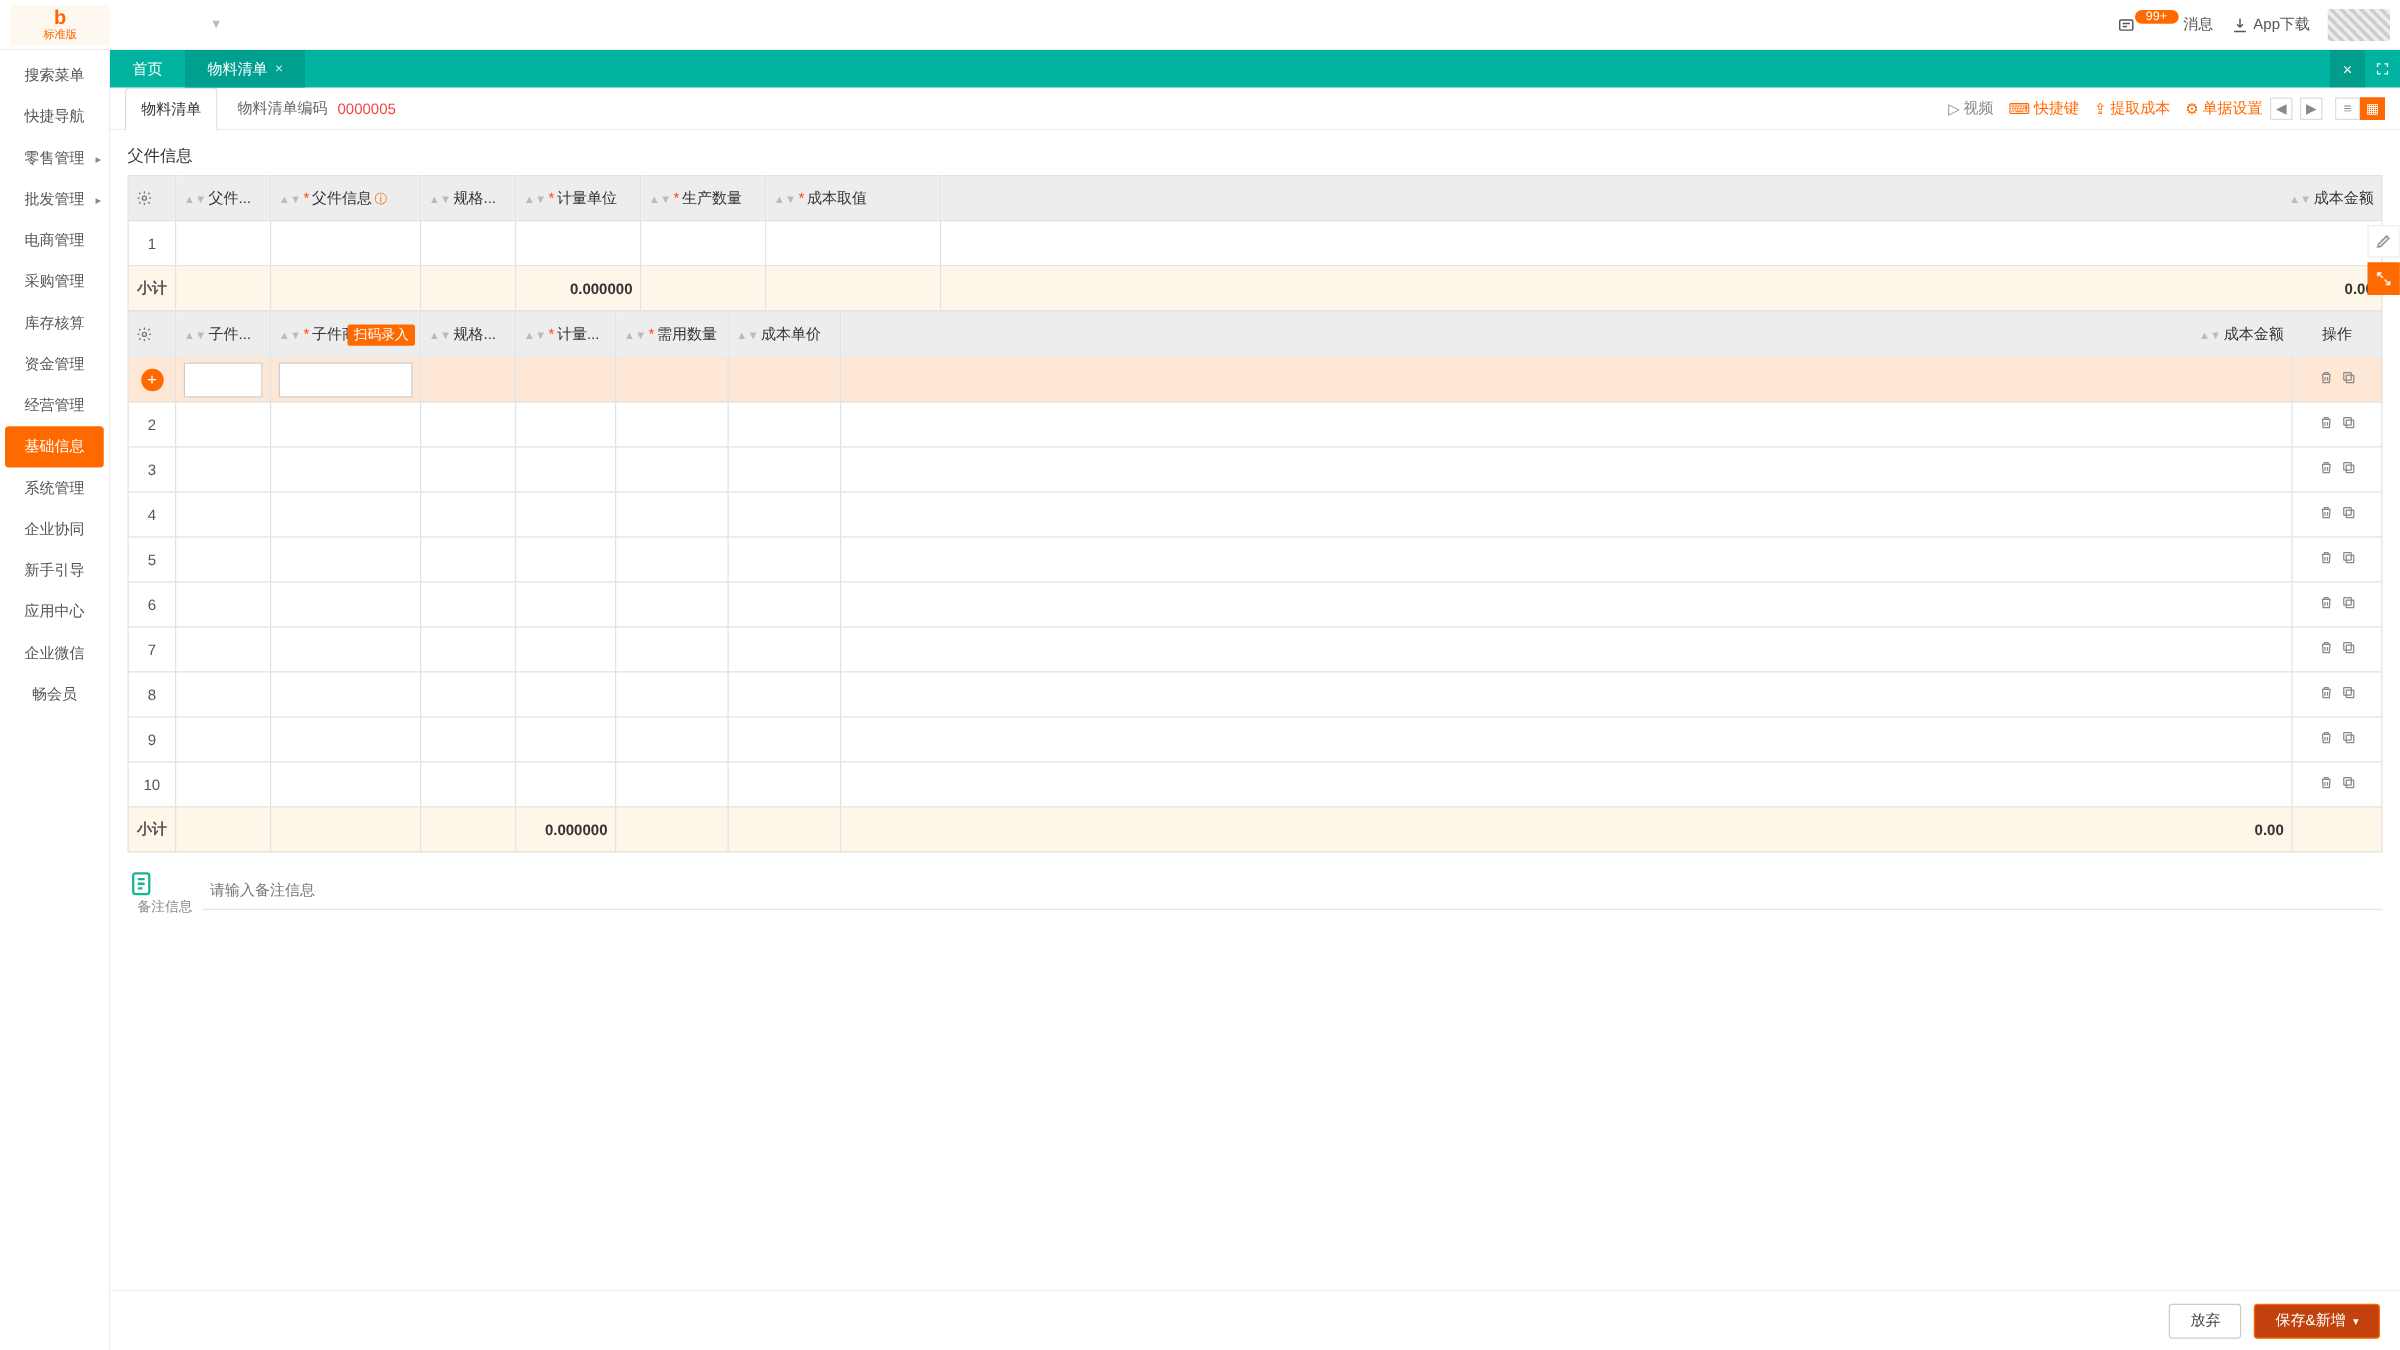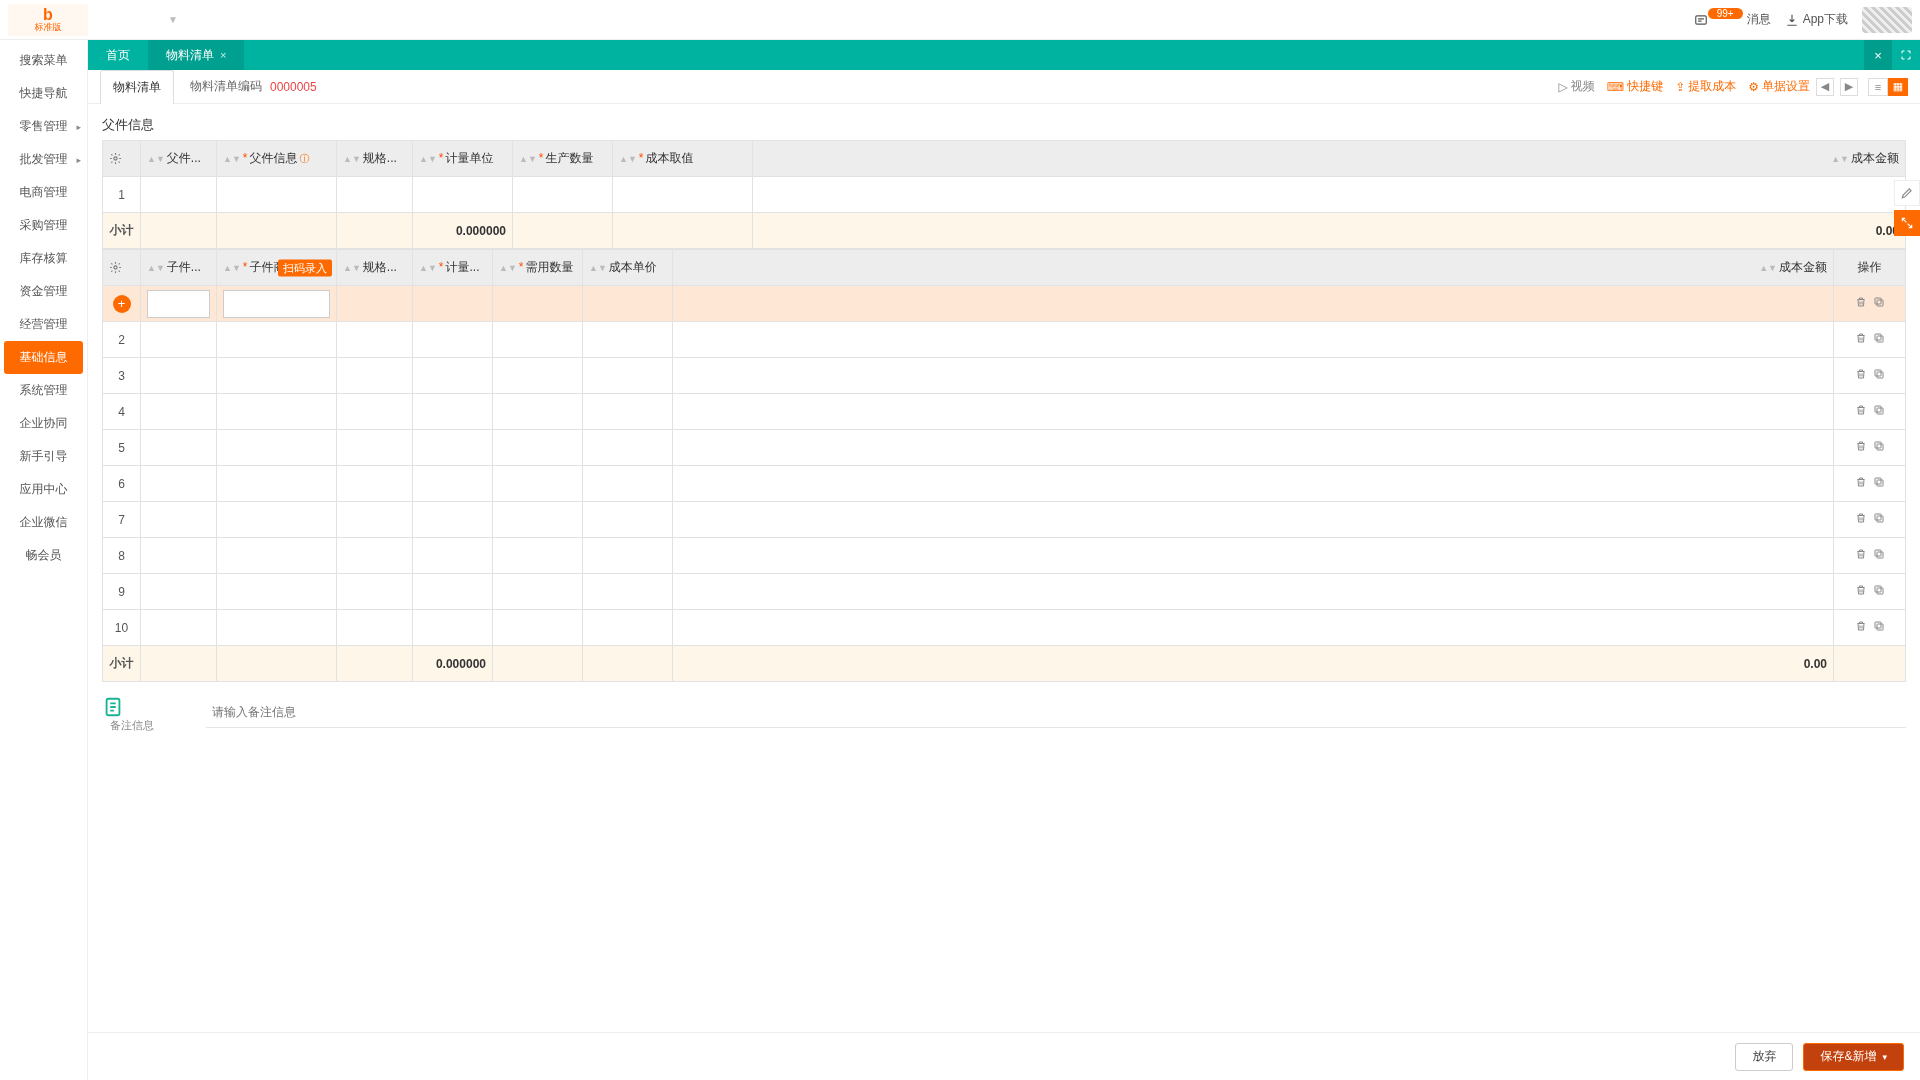--- a/index.html
+++ b/index.html
@@ -75,21 +75,21 @@
 .cell-input { width: 100%; height: 28px; border: 1px solid #ccc; background: #fff; padding: 0 4px; outline: none; }
 .scan-tag { background: #ff6a00; color: #fff; font-size: 11px; padding: 1px 5px; border-radius: 2px; position: absolute; right: 4px; top: 50%; transform: translateY(-50%); }
 
 .tbl .op-col { width: 72px; text-align: center; }
 .op-ico { display: inline-flex; color: #888; margin: 0 3px; cursor: pointer; }
 
 
 .remark-row { display: flex; align-items: flex-start; margin: 14px 0 10px; }
 .remark-label { width: 60px; text-align: center; color: #888; font-size: 11px; }
 .remark-ico { color: #19b394; font-size: 22px; display: block; }
-.remark-input { flex: 1; border: none; border-bottom: 1px solid #e5e5e5; height: 32px; padding: 4px 6px; color: #999; font-size: 12px; outline: none; margin-left: 44px; }
+.remark-input { flex: 1; border: none; border-bottom: 1px solid #e5e5e5; height: 32px; padding: 4px 6px; color: #999; font-size: 12px; outline: none; }
 
 
 .footer { height: 48px; border-top: 1px solid #eee; display: flex; align-items: center; justify-content: flex-end; padding: 0 16px; gap: 10px; }
 .btn { height: 28px; padding: 0 16px; border-radius: 3px; font-size: 12px; cursor: pointer; display: flex; align-items: center; }
 .btn-default { background: #fff; border: 1px solid #ccc; color: #444; }
 .btn-primary { background: #c2410c; border: 1px solid #ff6a00; color: #fff; }
 .btn-primary .car { margin-left: 6px; font-size: 9px; }
 
 
 .right-rail { position: fixed; right: 0; top: 180px; display: flex; flex-direction: column; }

